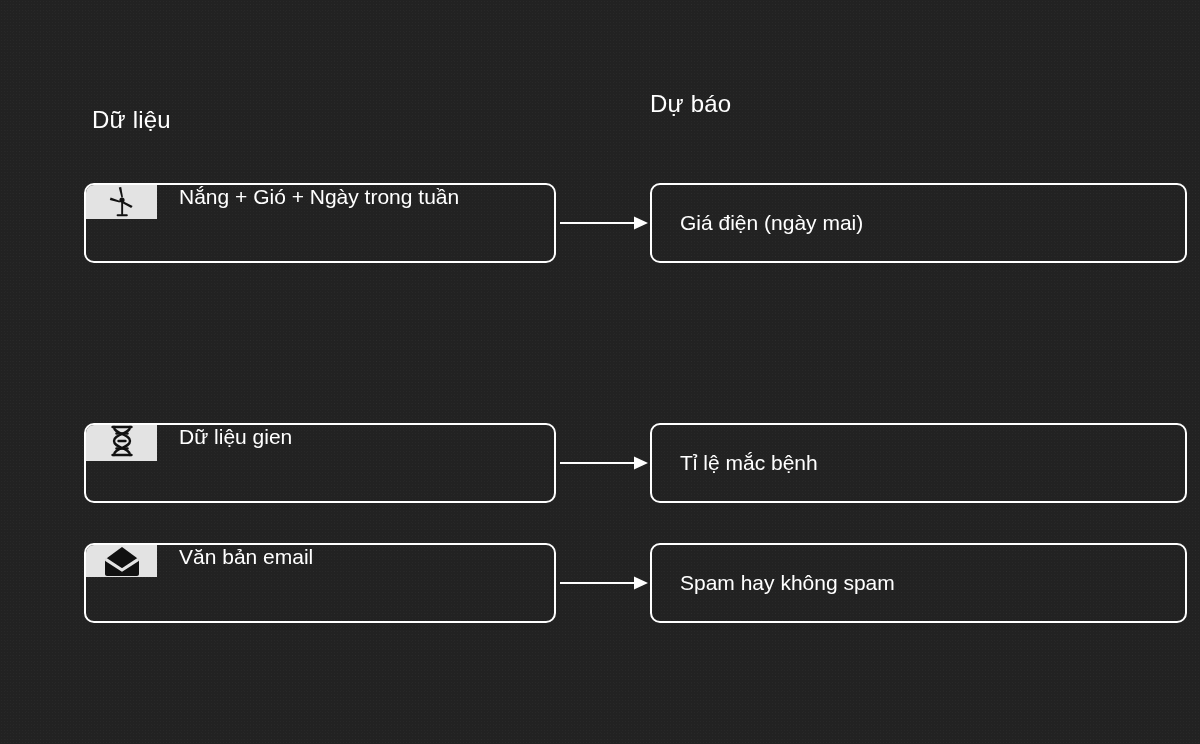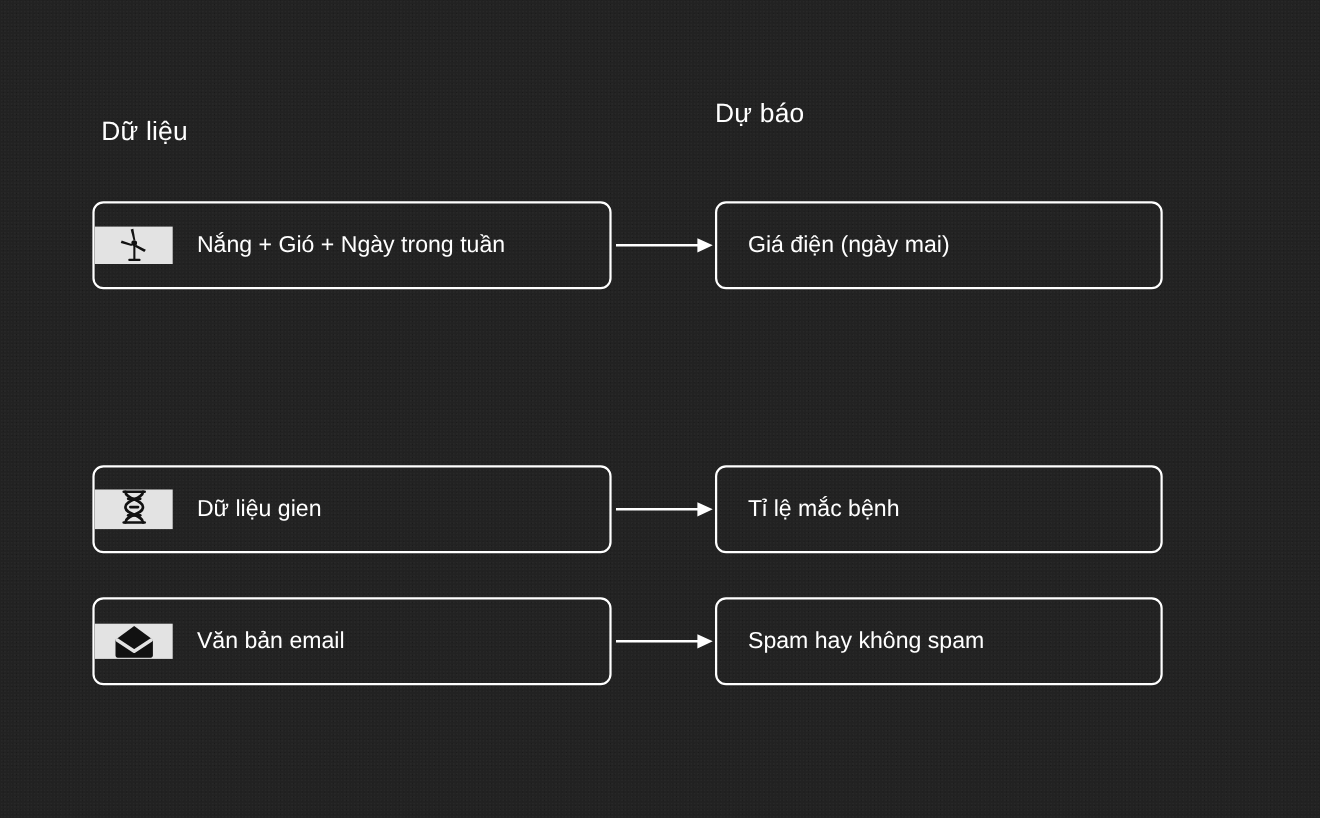--- a/index.html
+++ b/index.html
@@ -66,21 +66,21 @@
   .input-card {
     position: absolute;
     left: 84px;
     top: 0;
     width: 472px;
     height: 80px;
     border: 2px solid #ffffff;
     border-radius: 10px;
     background: transparent;
     display: flex;
-    align-items: center;
+    align-items: flex-start;
     overflow: hidden;
   }
 
   .icon-panel {
     flex: 0 0 71px;
     background: #e3e3e3;
     display: flex;
     align-items: center;
     justify-content: center;
   }
@@ -104,21 +104,21 @@
     width: 88px;
     height: 16px;
   }
   .connector svg { display: block; }
 
   
   .output-card {
     position: absolute;
     left: 650px;
     top: 0;
-    width: 407px;
+    width: 537px;
     height: 80px;
     border: 2px solid #ffffff;
     border-radius: 10px;
     background: transparent;
     display: flex;
     align-items: center;
   }
 
   .output-label {
     padding-left: 28px;

